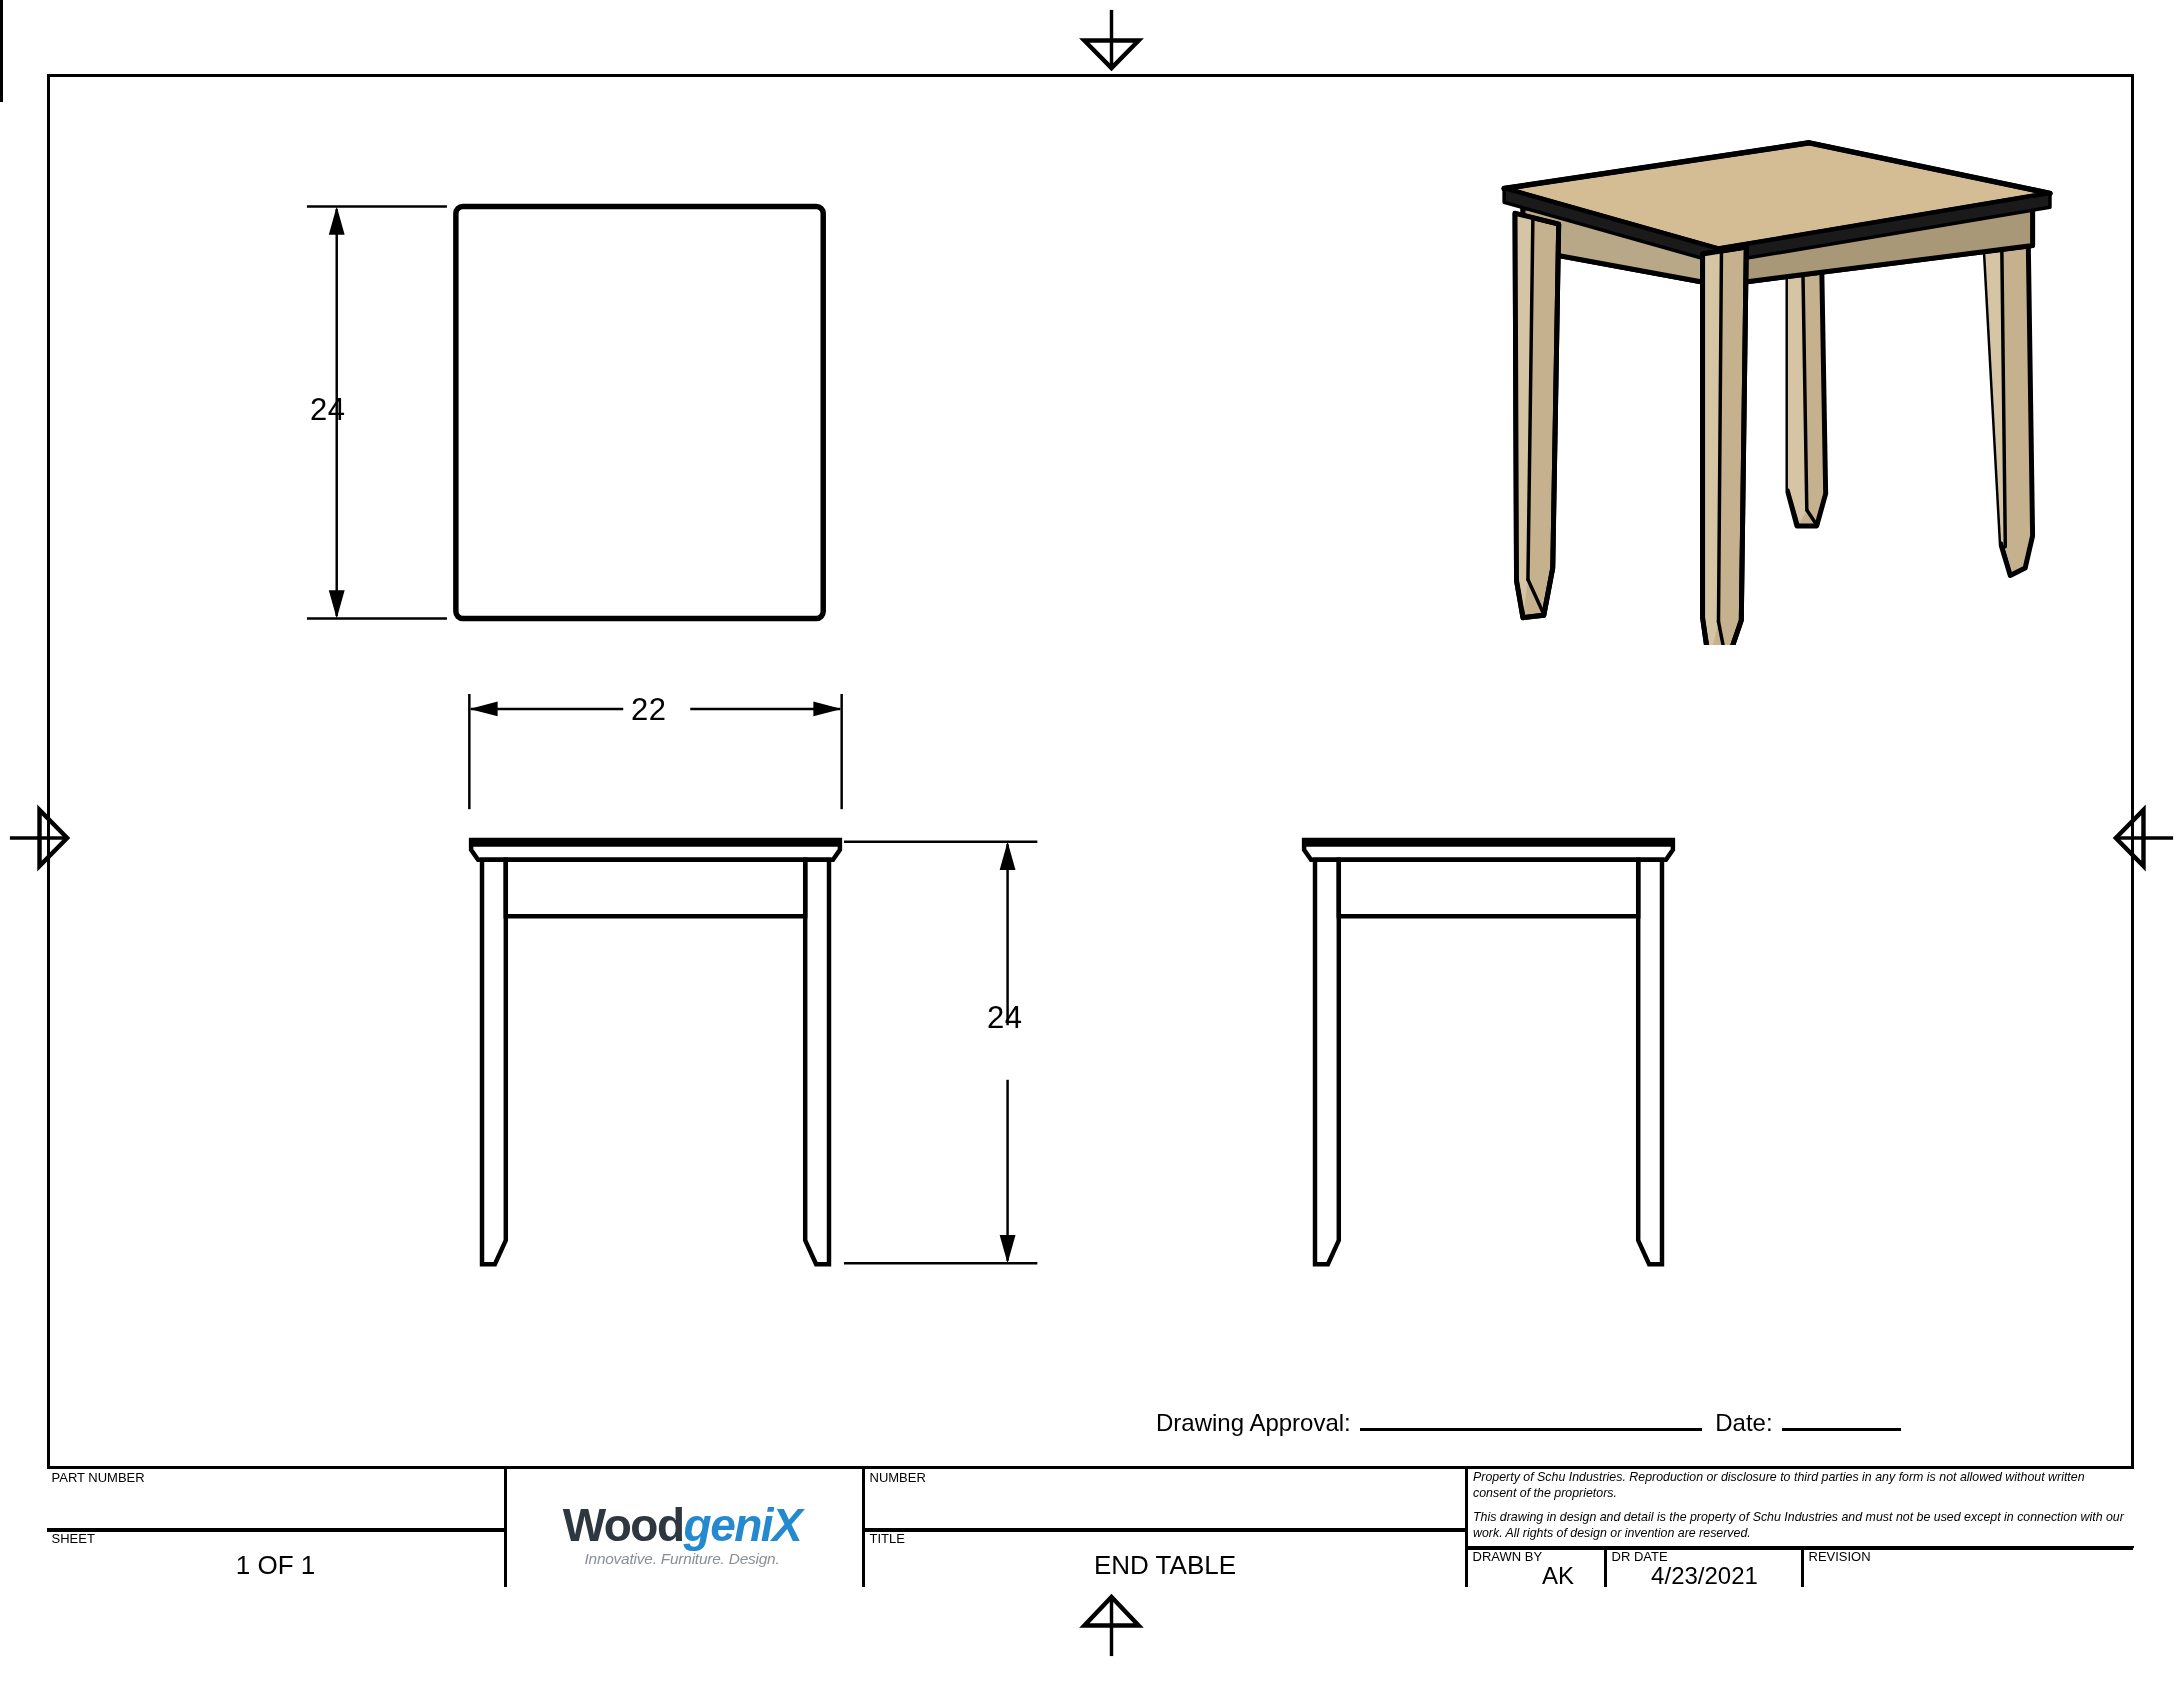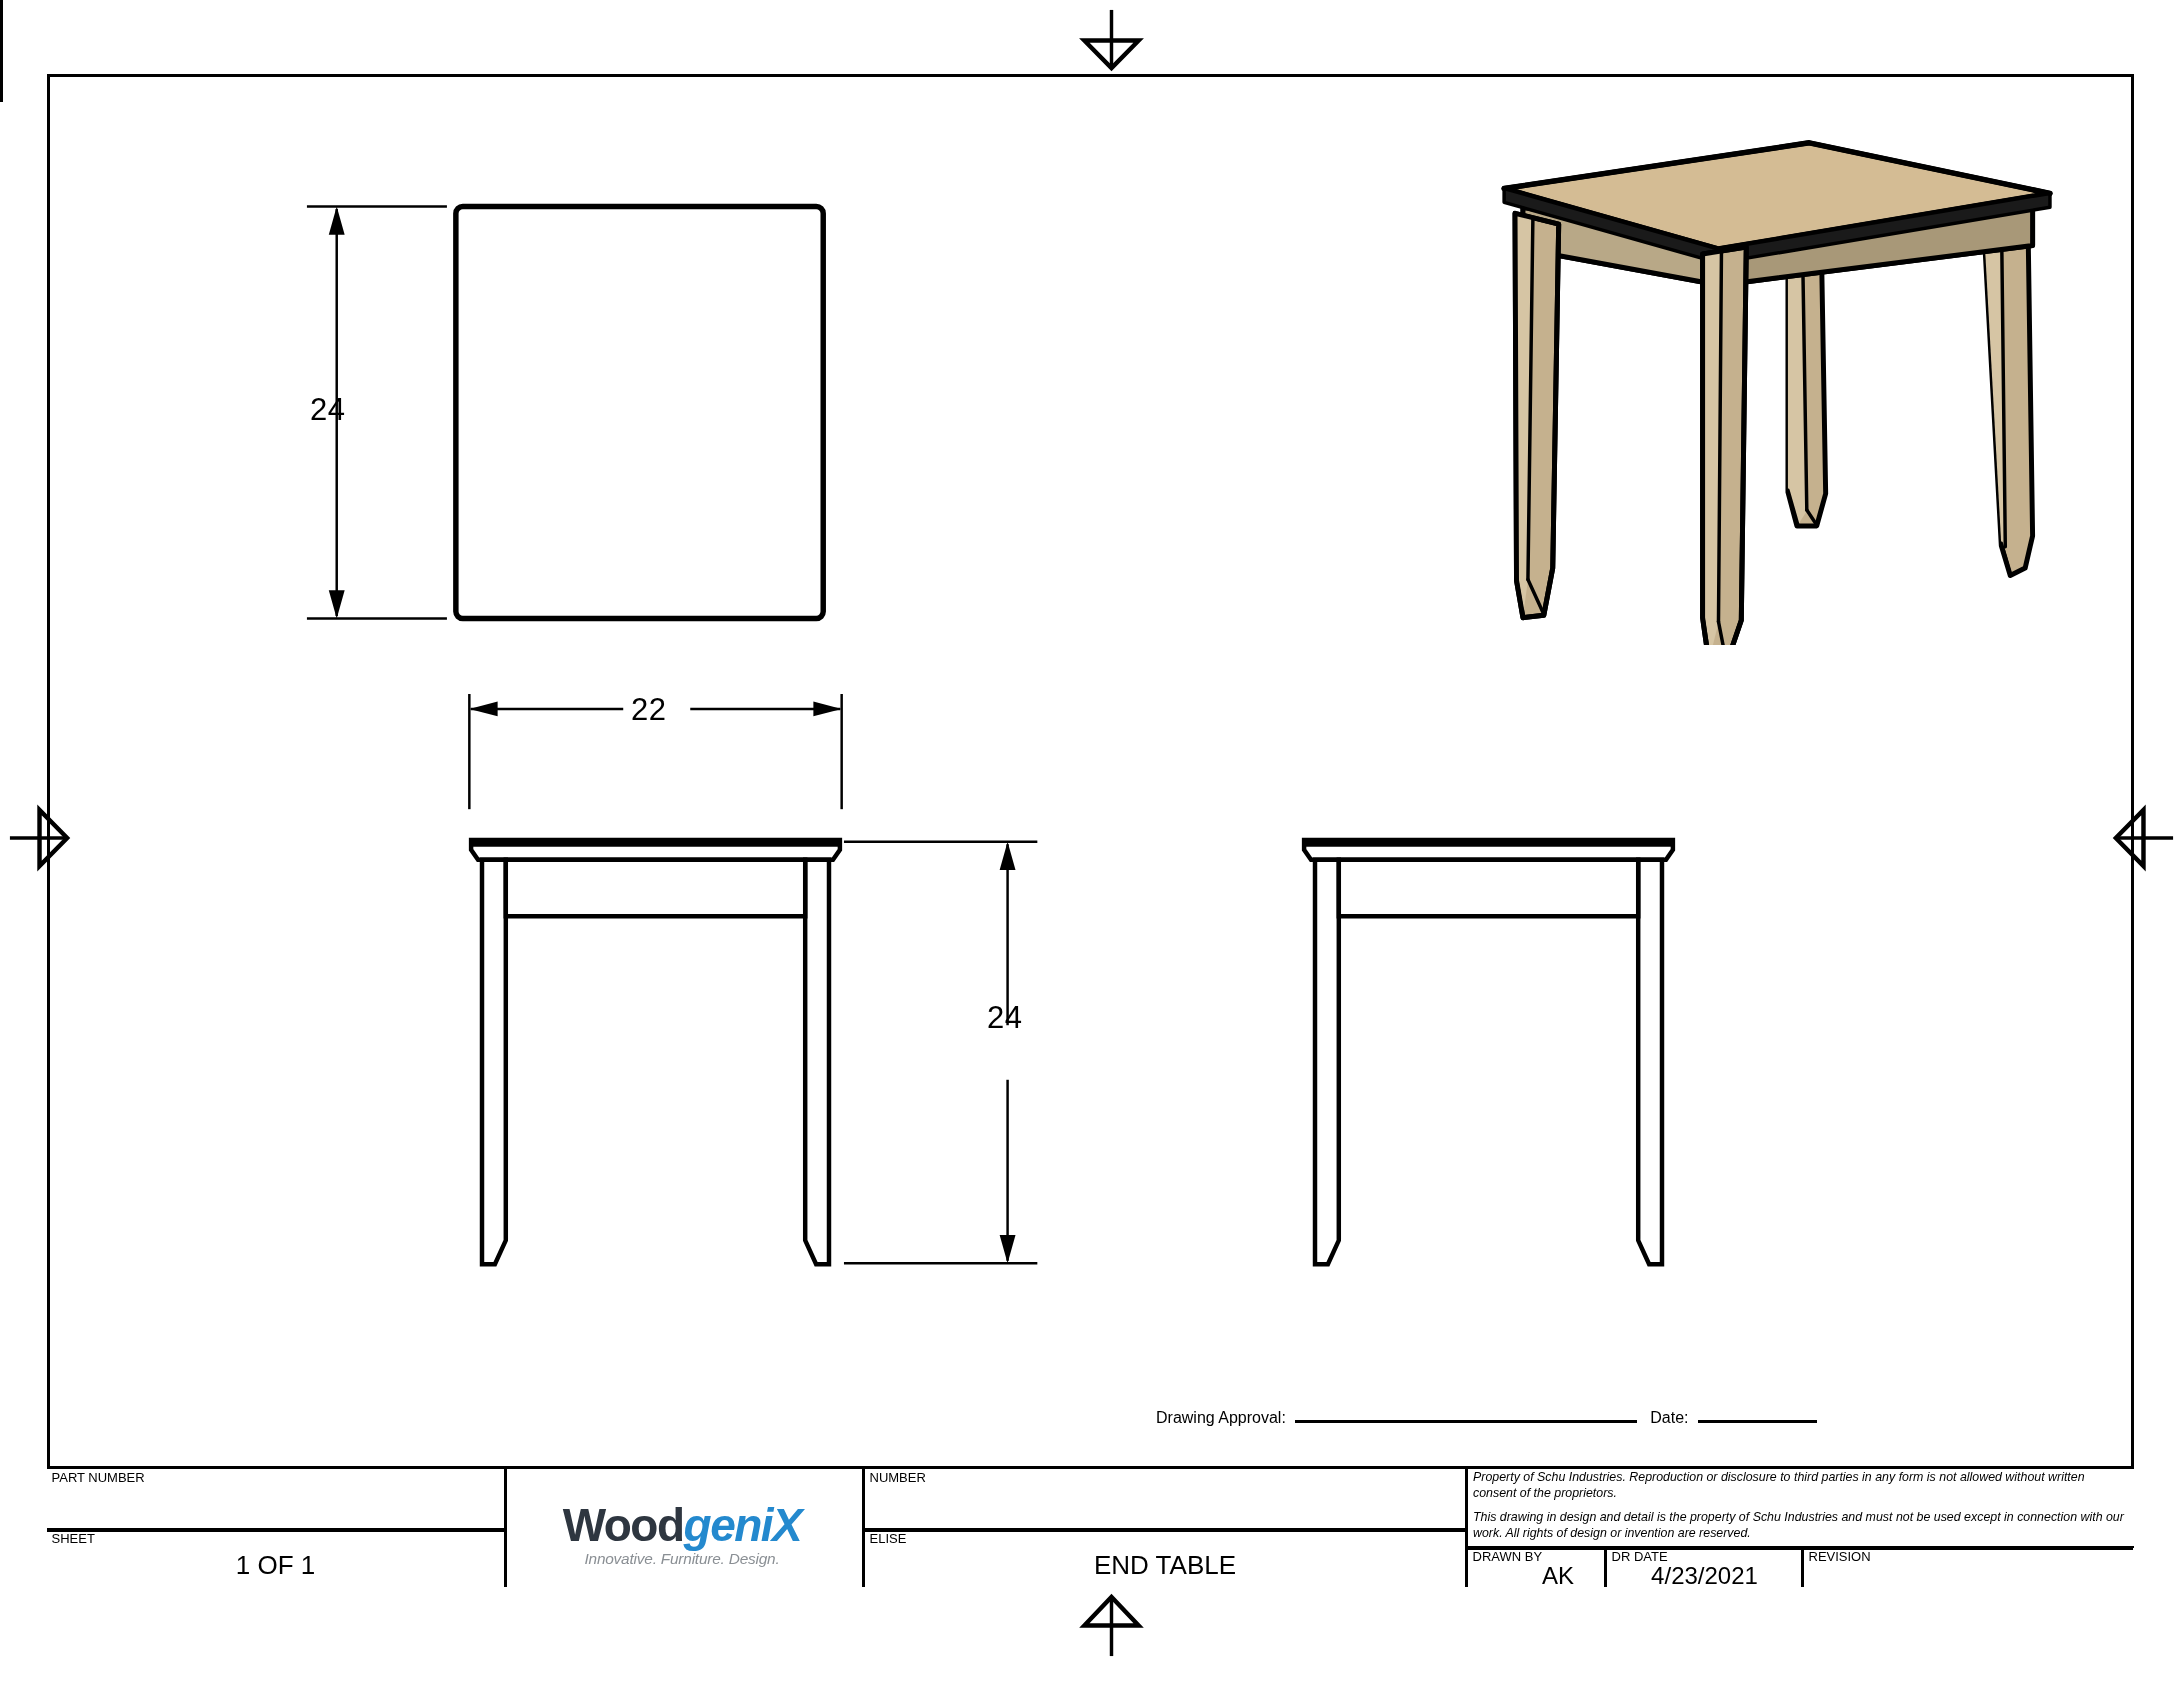--- a/index.html
+++ b/index.html
@@ -99,21 +99,21 @@
   .h-rule-thick { position: absolute; height: 3.5px; background: #000; }
 
   
   #approval-row {
     left: 1156px;
     top: 1409px;
     width: 973px;
     height: 45px;
   }
   .approval-label {
-    font-size: 16px;
+    font-size: 24px;
     font-family: "Liberation Sans", sans-serif;
     color: #000;
     white-space: nowrap;
   }
   .approval-rule {
     display: inline-block;
     border-bottom: 3.5px solid #000;
     vertical-align: baseline;
   }
 
@@ -305,21 +305,21 @@
       <div class="tb-value" style="top:20px;">1 OF 1</div>
     </div>
 
     <div class="tb-cell" style="left:459px; top:0; width:356px; height:118px;"></div>
 
     <div class="tb-cell" style="left:818px; top:0; width:600px; height:59px;">
       <div class="tb-label">NUMBER</div>
     </div>
 
     <div class="tb-cell" style="left:818px; top:61px; width:600px; height:57px;">
-      <div class="tb-label">ELISE</div>
+      <div class="tb-label">TITLE</div>
       <div class="tb-value" style="top:20px;">END TABLE</div>
     </div>
 
     <div class="tb-cell" style="left:1421px; top:0; width:666px; height:77px;">
       <div class="legal-text" style="top:1px;">Property of Schu Industries.  Reproduction or disclosure to third parties in any form is not allowed without written consent of the proprietors.</div>
       <div class="legal-text" style="top:41px;">This drawing in design and detail is the property of Schu Industries and must not be used except in connection with our work.  All rights of design or invention are reserved.</div>
     </div>
 
     <div class="tb-cell" style="left:1421px; top:79px; width:136px; height:39px;">
       <div class="tb-label">DRAWN BY</div>

